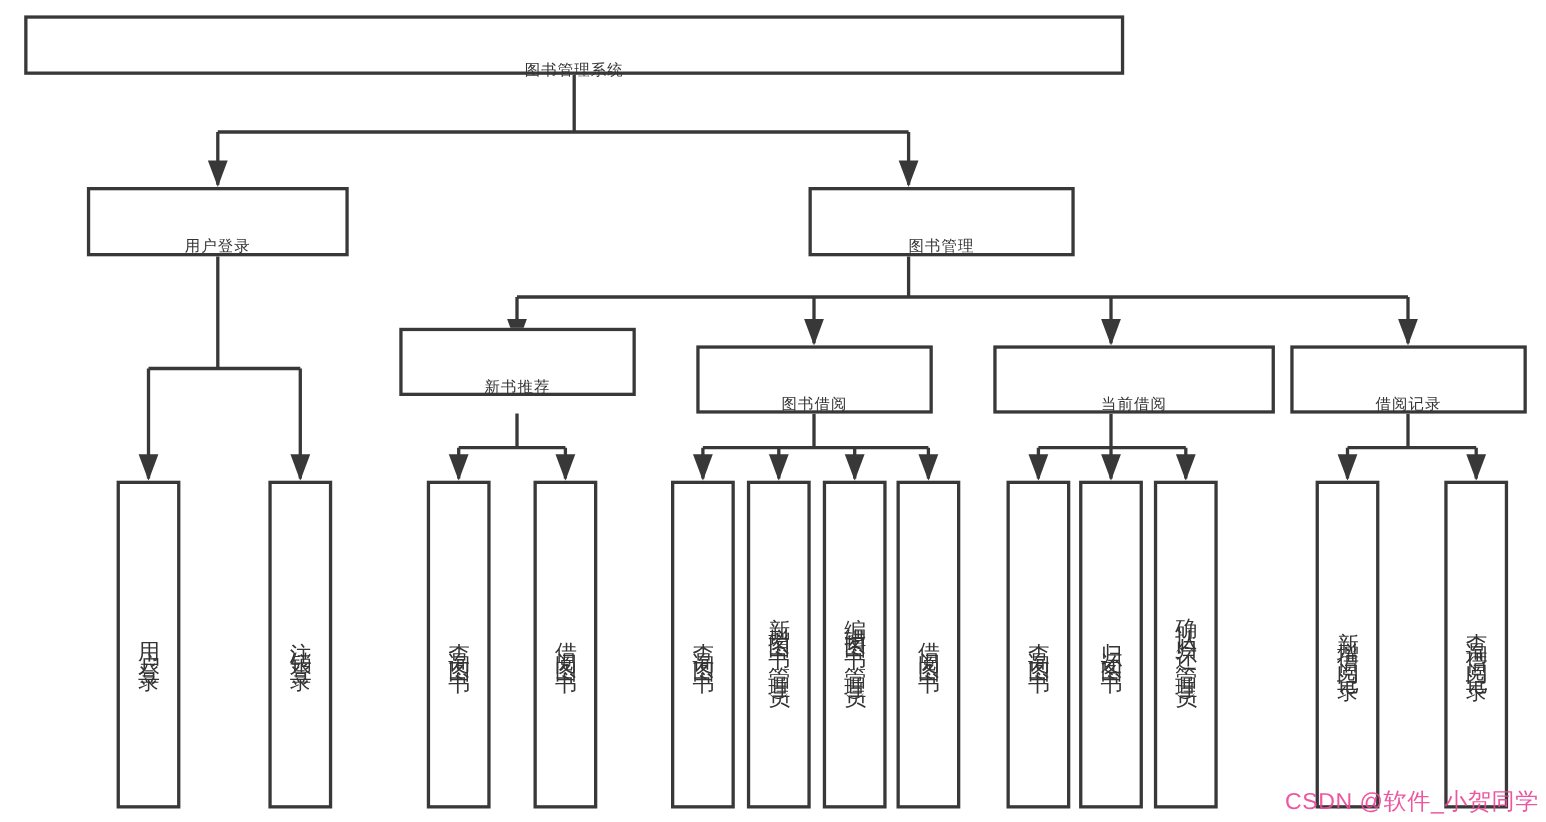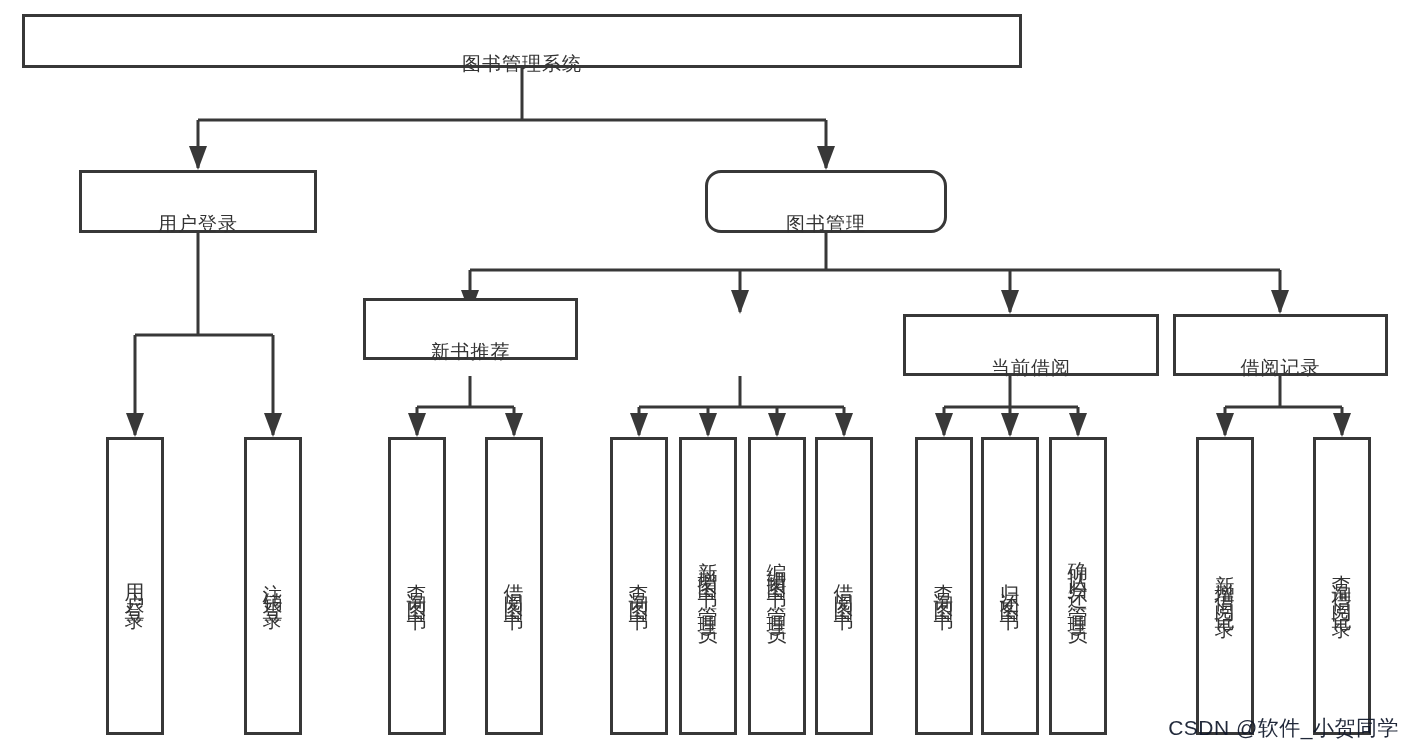--- a/index.html
+++ b/index.html
@@ -26,39 +26,39 @@
     box-sizing: border-box;
     border: 3px solid #383838;
     background: #ffffff;
     display: flex;
     align-items: center;
     justify-content: center;
     color: #333333;
     z-index: 2;
   }
   .hnode span {
-    font-size: 19px;
+    font-size: 14px;
     letter-spacing: 1px;
     white-space: nowrap;
     margin-top: 45px;
   }
   .vnode span {
     writing-mode: vertical-rl;
     text-orientation: mixed;
     font-size: 20px;
     letter-spacing: 9px;
     line-height: 1;
     white-space: nowrap;
   }
   .watermark {
     position: absolute;
     right: 6px;
     bottom: 5px;
     font-size: 21px;
-    color: #0f172a;
+    color: #ec4899;
     opacity: 0.92;
     letter-spacing: 0.5px;
     z-index: 5;
     white-space: nowrap;
   }
   path.cline {
     fill: none;
     stroke: #383838;
     stroke-width: 3;
   }
@@ -111,26 +111,29 @@
     </g>
   </svg>
 
   <div class="node hnode" style="left:22px; top:14px; width:1000px; height:54px;">
     <span>图书管理系统</span>
   </div>
 
   <div class="node hnode" style="left:79px; top:170px; width:238px; height:63px;">
     <span>用户登录</span>
   </div>
-  <div class="node hnode" style="left:705px; top:170px; width:242px; height:63px;border-radius:16px;">
+  <div class="node hnode" style="left:735px; top:170px; width:242px; height:63px;">
     <span>图书管理</span>
   </div>
 
   <div class="node hnode" style="left:363px; top:298px; width:215px; height:62px;">
     <span>新书推荐</span>
+  </div>
+  <div class="node hnode" style="left:633px; top:314px; width:215px; height:62px;">
+    <span>图书借阅</span>
   </div>
   <div class="node hnode" style="left:903px; top:314px; width:256px; height:62px;">
     <span>当前借阅</span>
   </div>
   <div class="node hnode" style="left:1173px; top:314px; width:215px; height:62px;">
     <span>借阅记录</span>
   </div>
 
   <div class="node vnode" style="left:106px; top:437px; width:58px; height:298px;">
     <span>用户登录</span>

